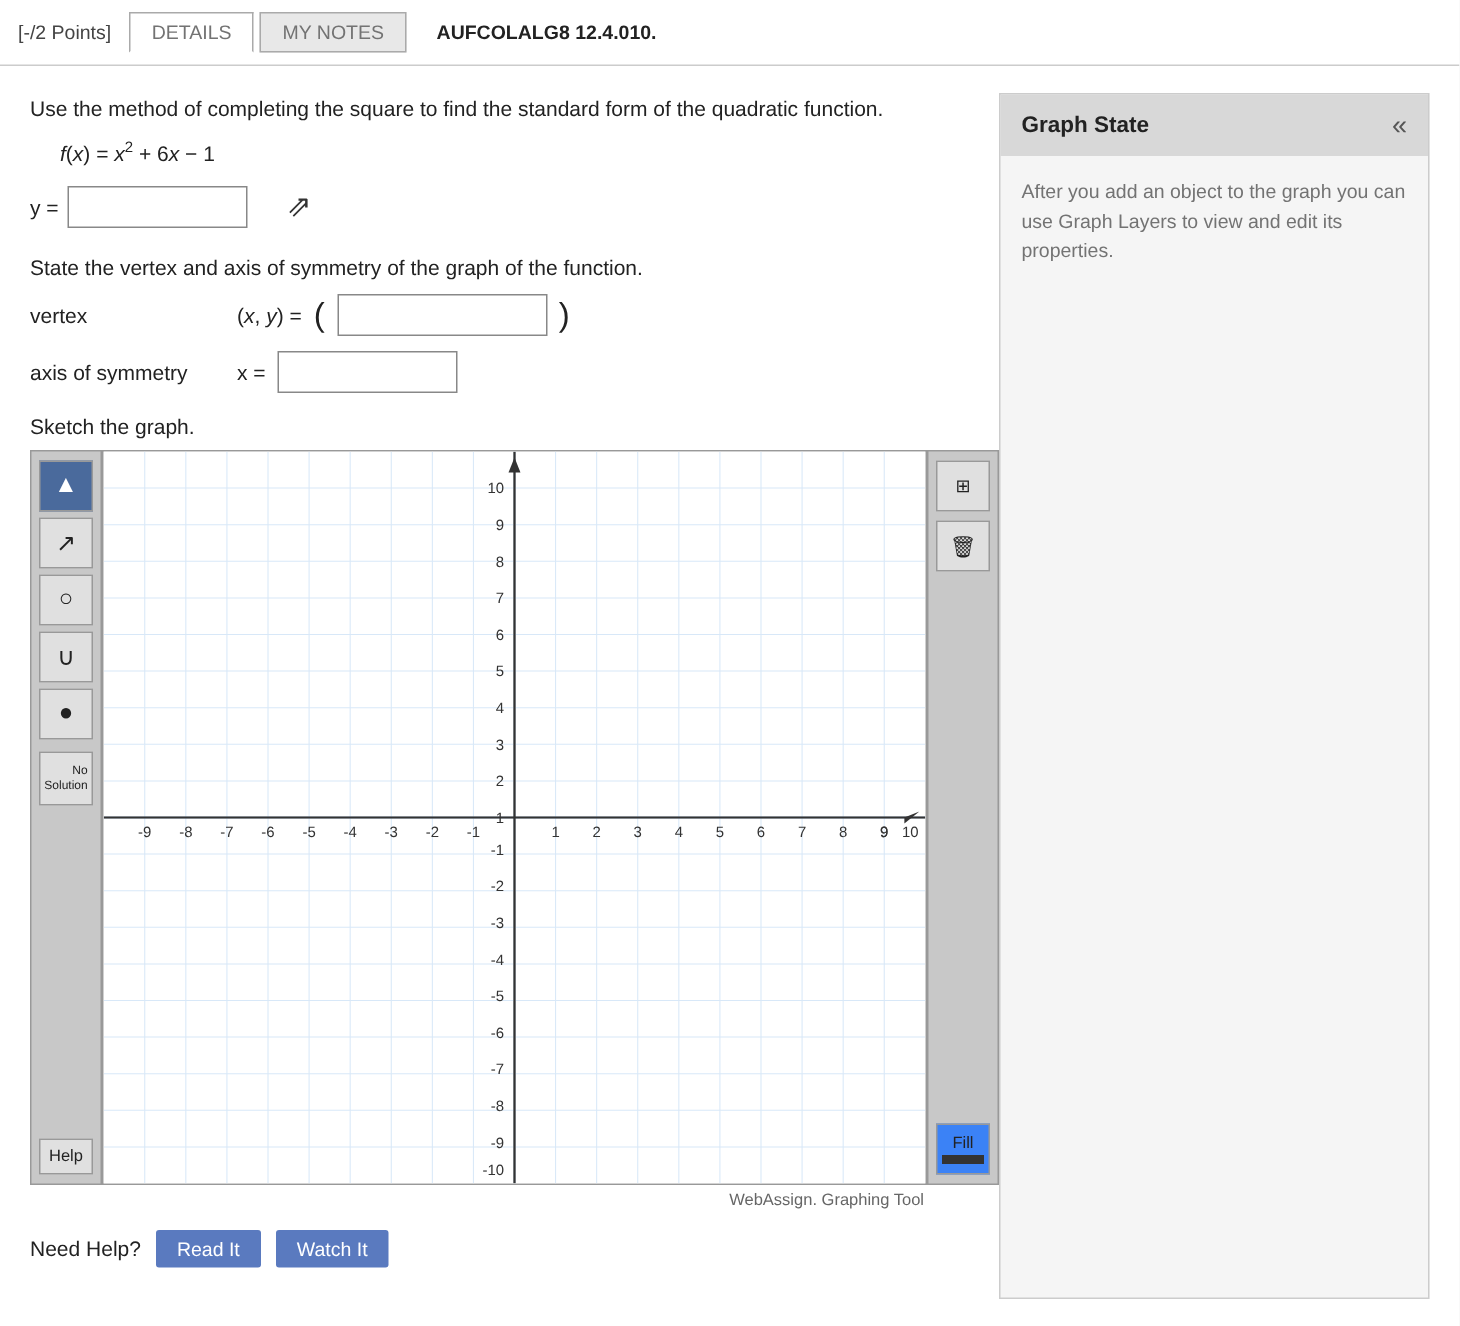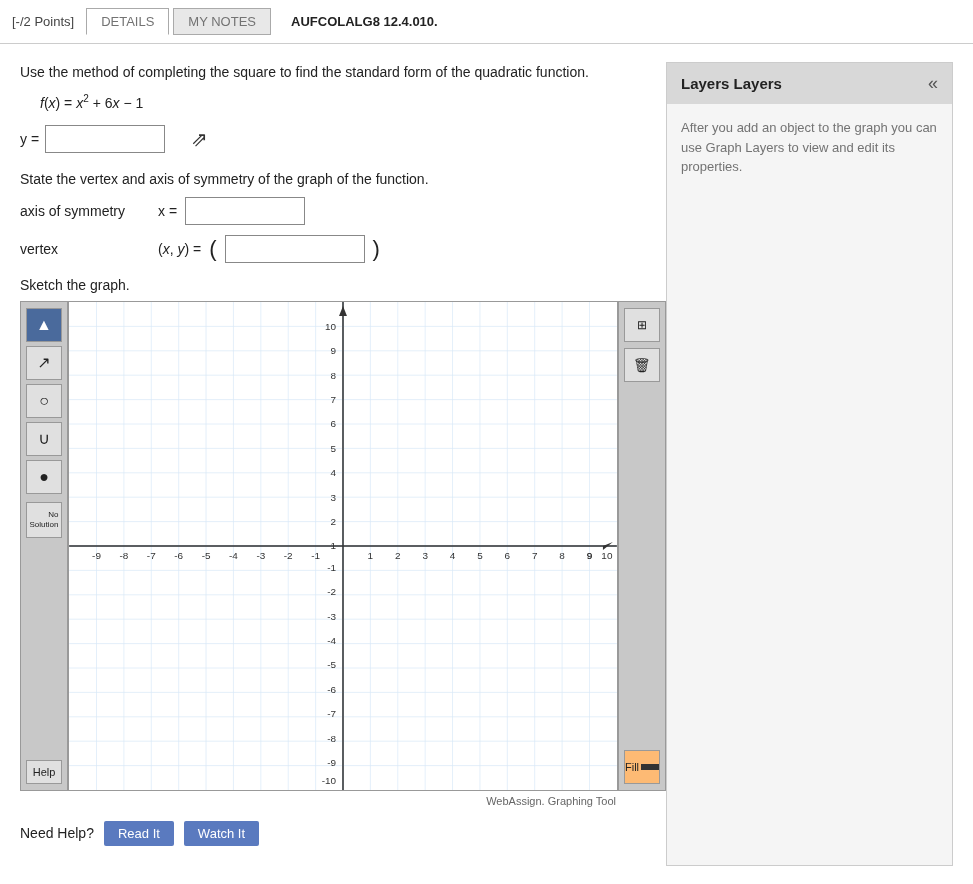--- a/index.html
+++ b/index.html
@@ -232,28 +232,28 @@
       border: 1px solid #999;
       display: flex;
       align-items: center;
       justify-content: center;
       cursor: pointer;
       font-size: 14px;
     }
     .fill-btn {
       width: 36px;
       height: 34px;
-      background: #fdba74;
+      background: #3b82f6;
       border: 1px solid #999;
       display: flex;
       align-items: center;
       justify-content: center;
       cursor: pointer;
       font-size: 11px;
-      flex-direction: row;
+      flex-direction: column;
       gap: 2px;
     }
     .fill-color-bar {
       width: 28px;
       height: 6px;
       background: #333;
     }
     
     .grid-svg {
       position: absolute;
@@ -318,31 +318,31 @@
       <div class="y-equals-row">
         <span class="y-label">y =</span>
         <input class="answer-input" type="text" style="">
         <span class="cursor-icon">⇗</span>
       </div>
 
       <div class="state-section">
         <p class="state-title">State the vertex and axis of symmetry of the graph of the function.</p>
 
         <div class="state-row">
-          <span class="state-row-label">axis of symmetry</span>
-          <span class="x-equals">x =</span>
-          <input class="answer-input" type="text" style="">
-        </div>
-
-        <div class="state-row">
           <span class="state-row-label">vertex</span>
           <span class="vertex-label">(<i>x</i>, <i>y</i>) =</span>
           <span class="paren">(</span>
           <input class="answer-input" type="text" style="width: 140px;">
           <span class="paren">)</span>
+        </div>
+
+        <div class="state-row">
+          <span class="state-row-label">axis of symmetry</span>
+          <span class="x-equals">x =</span>
+          <input class="answer-input" type="text" style="">
         </div>
       </div>
 
       <div class="sketch-section">
         <p class="sketch-title">Sketch the graph.</p>
 
         <div class="graph-area-container">
 
           <div class="graph-tools">
             <div class="tool-btn active">
@@ -493,21 +493,21 @@
 
       <div class="need-help-row">
         <span class="need-help-label">Need Help?</span>
         <button class="need-help-btn">Read It</button>
         <button class="need-help-btn">Watch It</button>
       </div>
     </div>
 
     <div class="side-panel">
       <div class="side-panel-header">
-        <span class="side-panel-header-title">Layers Layers</span>
+        <span class="side-panel-header-title">Graph State</span>
         <span class="side-panel-arrow">«</span>
       </div>
       <div class="side-panel-body">
         <p>After you add an object to the graph you can use Graph Layers to view and edit its properties.</p>
       </div>
     </div>
   </div>
 </div>
 
 </body></html>

